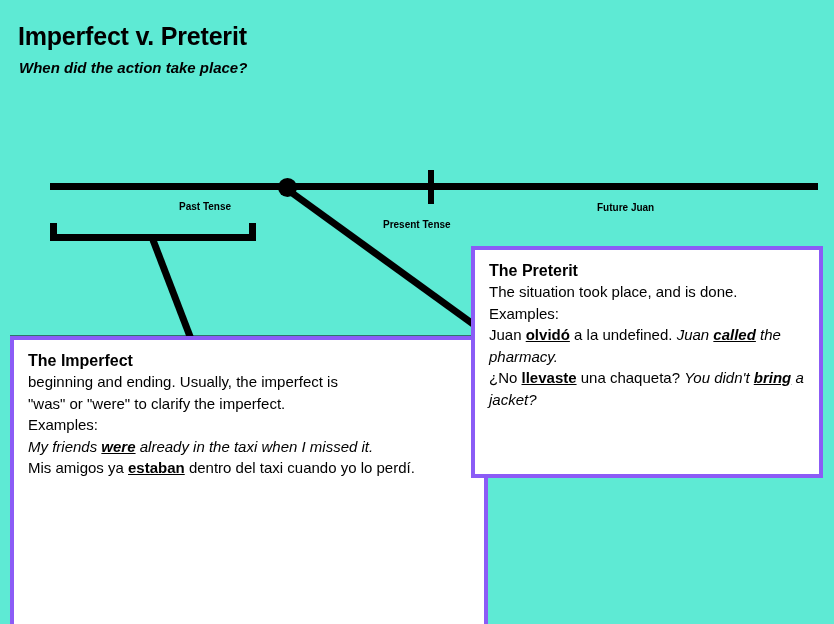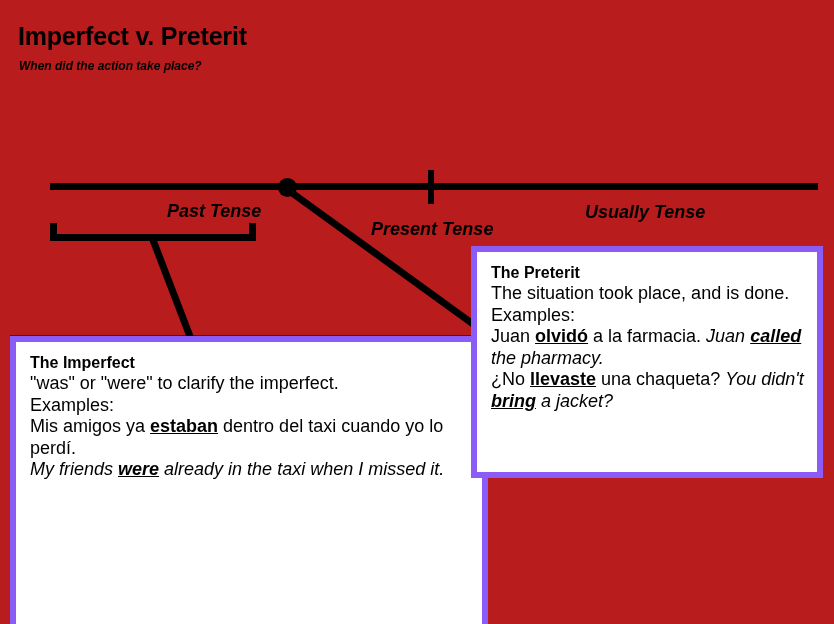--- a/index.html
+++ b/index.html
@@ -8,39 +8,39 @@
     background: #ffffff;
   }
   body {
     font-family: "Liberation Sans", sans-serif;
     color: #000000;
   }
   #slide {
     position: relative;
     width: 834px;
     height: 624px;
-    background: #b91c1c;
+    background: #5eead4;
     overflow: hidden;
   }
 
   
   #title {
     position: absolute;
     left: 18px;
     top: 22px;
     font-size: 25px;
     font-weight: bold;
     letter-spacing: -0.2px;
     white-space: nowrap;
   }
   #subtitle {
     position: absolute;
     left: 19px;
     top: 59px;
-    font-size: 12px;
+    font-size: 15px;
     font-style: italic;
     font-weight: bold;
     white-space: nowrap;
   }
 
   
   #timeline-axis {
     position: absolute;
     left: 50px;
     top: 183px;
@@ -60,24 +60,24 @@
   #present-tick {
     position: absolute;
     left: 428px;
     top: 170px;
     width: 6px;
     height: 34px;
     background: #000000;
   }
   .axis-label {
     position: absolute;
-    font-size: 18px;
-    font-style: italic;
+    font-size: 10px;
     font-weight: bold;
     white-space: nowrap;
+    margin-left: 12px;
   }
   #label-past   { left: 167px; top: 201px; }
   #label-present{ left: 371px; top: 219px; }
   #label-future { left: 585px; top: 202px; }
 
   
   #past-bracket {
     position: absolute;
     left: 50px;
     top: 223px;
@@ -96,21 +96,21 @@
     top: 0;
     width: 834px;
     height: 624px;
     pointer-events: none;
   }
 
   
   .callout {
     position: absolute;
     background: #ffffff;
-    border: 6px solid #8b5cf6;
+    border: 4px solid #8b5cf6;
     box-sizing: border-box;
   }
   #box-imperfect {
     left: 10px;
     top: 336px;
     width: 478px;
     height: 336px;
     padding: 12px 10px 12px 14px;
   }
   #box-preterit {
@@ -120,21 +120,21 @@
     height: 232px;
     padding: 12px 10px 6px 14px;
   }
   .callout-title {
     font-size: 16px;
     font-weight: bold;
     margin: 0 0 1px 0;
     white-space: nowrap;
   }
   .callout-body {
-    font-size: 18px;
+    font-size: 15px;
     line-height: 21.5px;
   }
   .callout-body p {
     margin: 0;
   }
   .es { font-style: normal; }
   .en { font-style: italic; }
   .vb { font-weight: bold; text-decoration: underline; }
 </style>
 </head>
@@ -144,51 +144,52 @@
 
   <div id="title">Imperfect v. Preterit</div>
   <div id="subtitle">When did the action take place?</div>
 
   <div id="timeline-axis"></div>
   <div id="timeline-dot"></div>
   <div id="present-tick"></div>
 
   <div class="axis-label" id="label-past">Past Tense</div>
   <div class="axis-label" id="label-present">Present Tense</div>
-  <div class="axis-label" id="label-future">Usually Tense</div>
+  <div class="axis-label" id="label-future">Future Juan</div>
 
   <div id="past-bracket"></div>
 
   <svg id="connector-svg" viewBox="0 0 834 624" xmlns="http://www.w3.org/2000/svg">
     <line x1="153" y1="240" x2="191" y2="339" stroke="#000000" stroke-width="7"></line>
     <line x1="288" y1="190" x2="473" y2="324" stroke="#000000" stroke-width="7"></line>
     <line x1="10" y1="338" x2="471" y2="338" stroke="#000000" stroke-width="5"></line>
   </svg>
 
   <div class="callout" id="box-imperfect">
     <div class="callout-title">The Imperfect</div>
     <div class="callout-body">
+      <p>beginning and ending.  Usually, the imperfect is</p>
       <p>"was" or "were" to clarify the imperfect.</p>
       <p>Examples:</p>
       <p>
-        <span class="es">Mis amigos ya </span><span class="es vb">estaban</span><span class="es"> dentro del taxi cuando yo lo perdí.</span>
+        <span class="en">My friends </span><span class="en vb">were</span><span class="en"> already in the taxi when I missed it.</span>
       </p>
       <p>
-        <span class="en">My friends </span><span class="en vb">were</span><span class="en"> already in the taxi when I missed it.</span>
+        <span class="es">Mis amigos ya </span><span class="es vb">estaban</span><span class="es"> dentro del taxi cuando yo lo perdí.</span>
       </p>
     </div>
   </div>
 
   <div class="callout" id="box-preterit">
     <div class="callout-title">The Preterit</div>
     <div class="callout-body">
       <p>The situation took place, and is done.</p>
       <p>Examples:</p>
       <p>
-        <span class="es">Juan </span><span class="es vb">olvidó</span><span class="es"> a la farmacia.  </span><span class="en">Juan </span><span class="en vb">called</span><span class="en"> the pharmacy.</span>
+        <span class="es">Juan </span><span class="es vb">olvidó</span><span class="es"> a la undefined.  </span><span class="en">Juan </span><span class="en vb">called</span><span class="en"> the pharmacy.</span>
       </p>
       <p>
         <span class="es">¿No </span><span class="es vb">llevaste</span><span class="es"> una chaqueta?  </span><span class="en">You didn't </span><span class="en vb">bring</span><span class="en"> a jacket?</span>
       </p>
     </div>
   </div>
 
 </div>
 
 </body></html>

